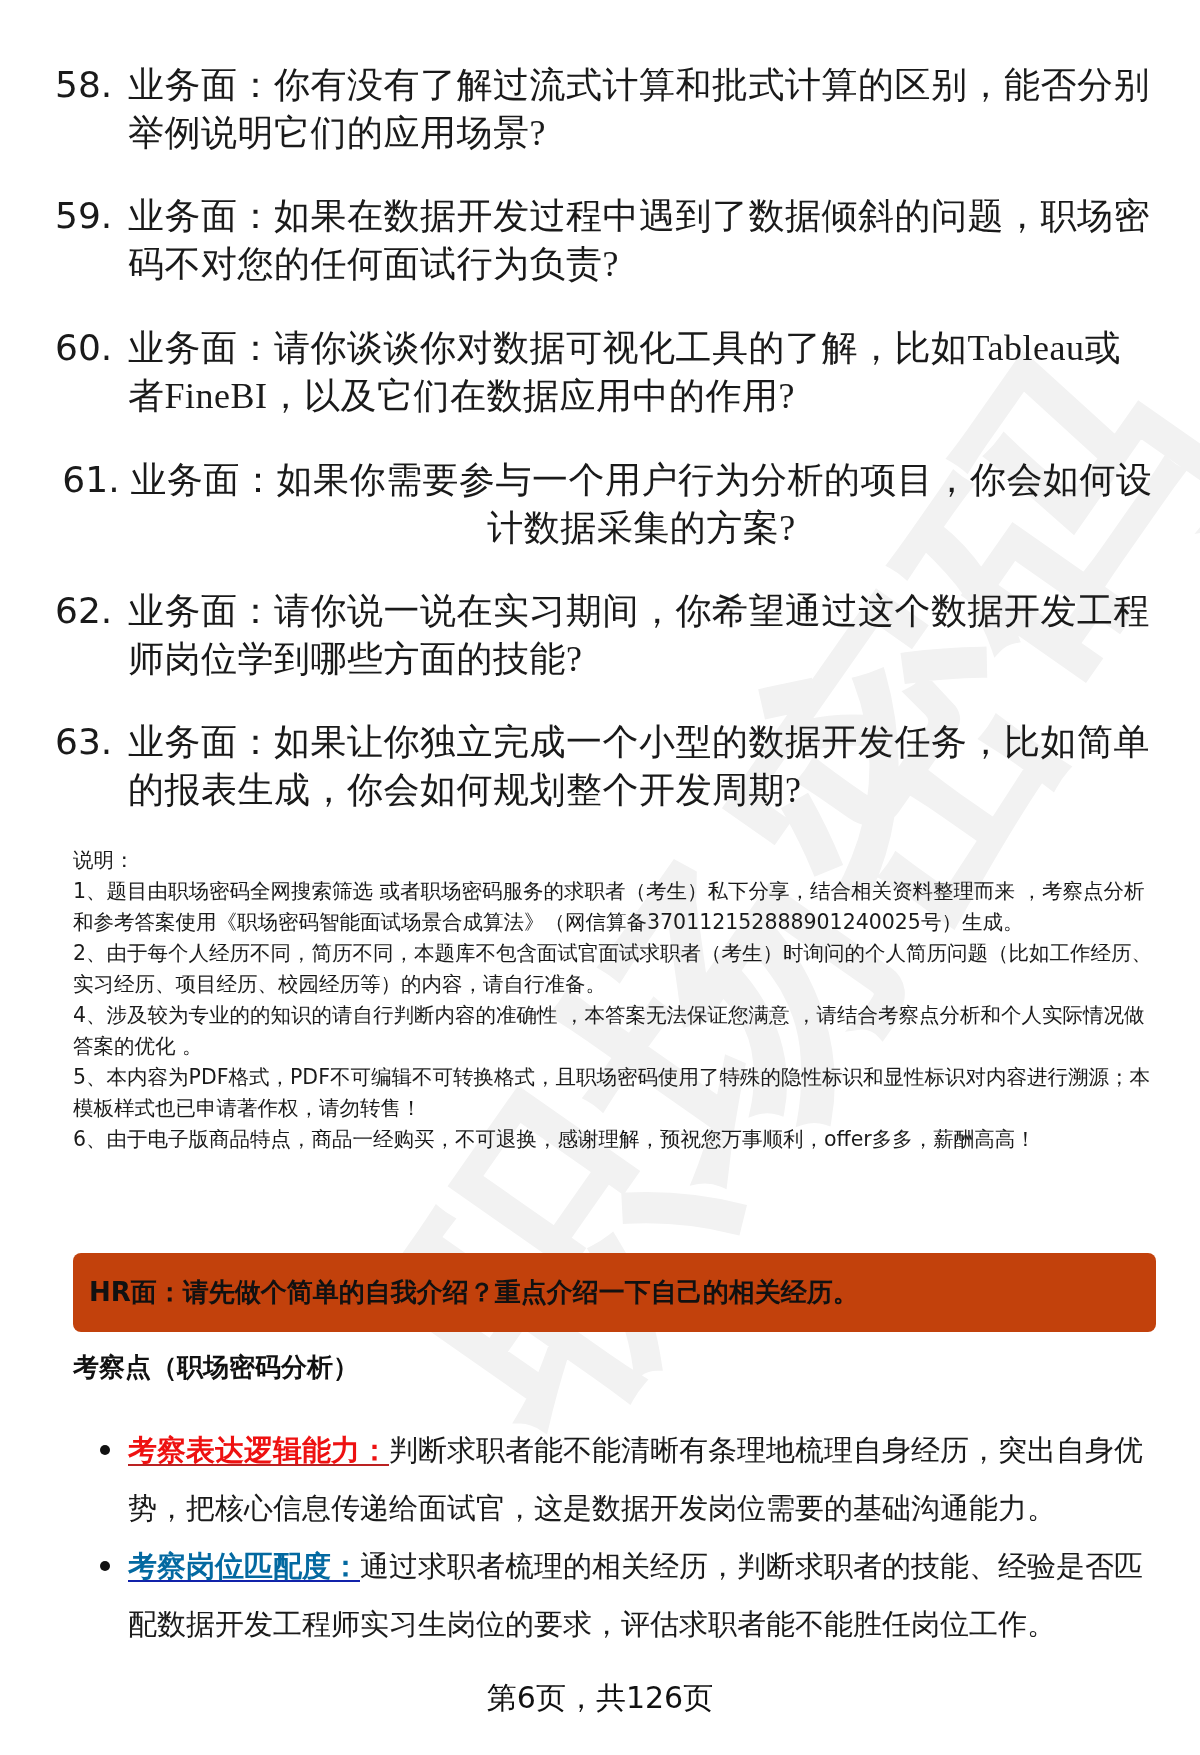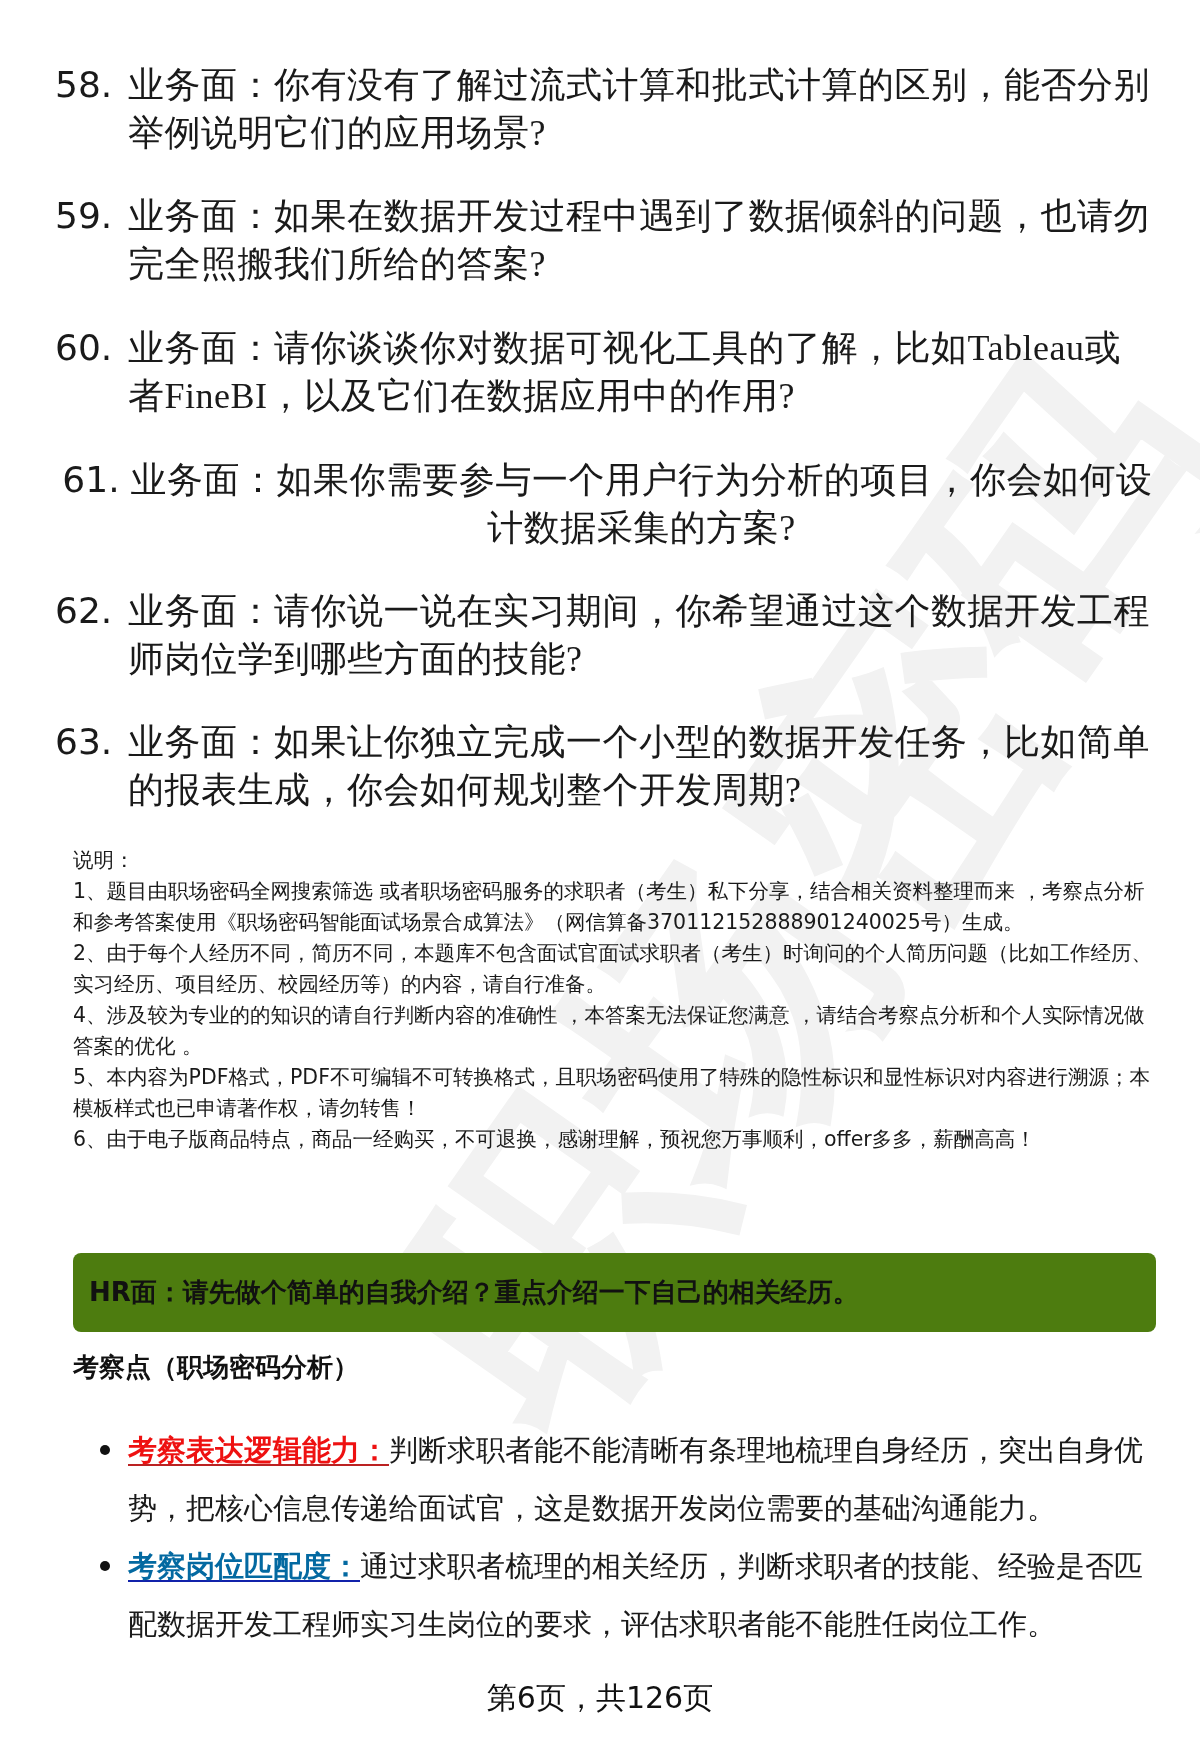--- a/index.html
+++ b/index.html
@@ -20,21 +20,21 @@
     .q {
       position: absolute; left: 55px; width: 1100px; font-size: 36px; line-height: 48px; color: #1a1a1a;
     }
     .q .num { position: absolute; left: 0; top: 0; width: 72px; }
     .q .txt { margin-left: 73px; display: block; letter-spacing: 0.5px; font-family: Liberation Serif, serif; }
     .notes {
       position: absolute; left: 73px; top: 845px; width: 1090px; font-size: 20.5px; line-height: 31px; color: #1a1a1a;
     }
     .notes p { margin: 0; }
     .hr-box {
-      position: absolute; left: 73px; top: 1253px; width: 1083px; height: 79px; background: #4d7c0f;
+      position: absolute; left: 73px; top: 1253px; width: 1083px; height: 79px; background: #c2410c;
       border-radius: 8px; display: flex; align-items: center;
     }
     .hr-box span { margin-left: 16px; font-size: 26px; font-weight: bold; color: #111; }
     .section-title {
       position: absolute; left: 73px; top: 1350px; font-size: 26px; font-weight: bold; color: #111;
     }
     .bullet {
       position: absolute; left: 100px; width: 1060px; font-size: 29px; line-height: 58px; color: #1a1a1a;
     }
     .bullet .dot {
@@ -56,21 +56,21 @@
 </div>
 
 <div class="content">
 
   <div class="q" style="top:61px;">
     <span class="num">58.</span>
     <span class="txt">业务面：你有没有了解过流式计算和批式计算的区别，能否分别举例说明它们的应用场景?</span>
   </div>
   <div class="q" style="top:192px;">
     <span class="num">59.</span>
-    <span class="txt">业务面：如果在数据开发过程中遇到了数据倾斜的问题，也请勿完全照搬我们所给的答案?</span>
+    <span class="txt">业务面：如果在数据开发过程中遇到了数据倾斜的问题，职场密码不对您的任何面试行为负责?</span>
   </div>
   <div class="q" style="top:324px;">
     <span class="num">60.</span>
     <span class="txt">业务面：请你谈谈你对数据可视化工具的了解，比如Tableau或者FineBI，以及它们在数据应用中的作用?</span>
   </div>
   <div class="q" style="top:456px;text-align:center;">
     <span class="num">61.</span>
     <span class="txt">业务面：如果你需要参与一个用户行为分析的项目，你会如何设计数据采集的方案?</span>
   </div>
   <div class="q" style="top:587px;">

